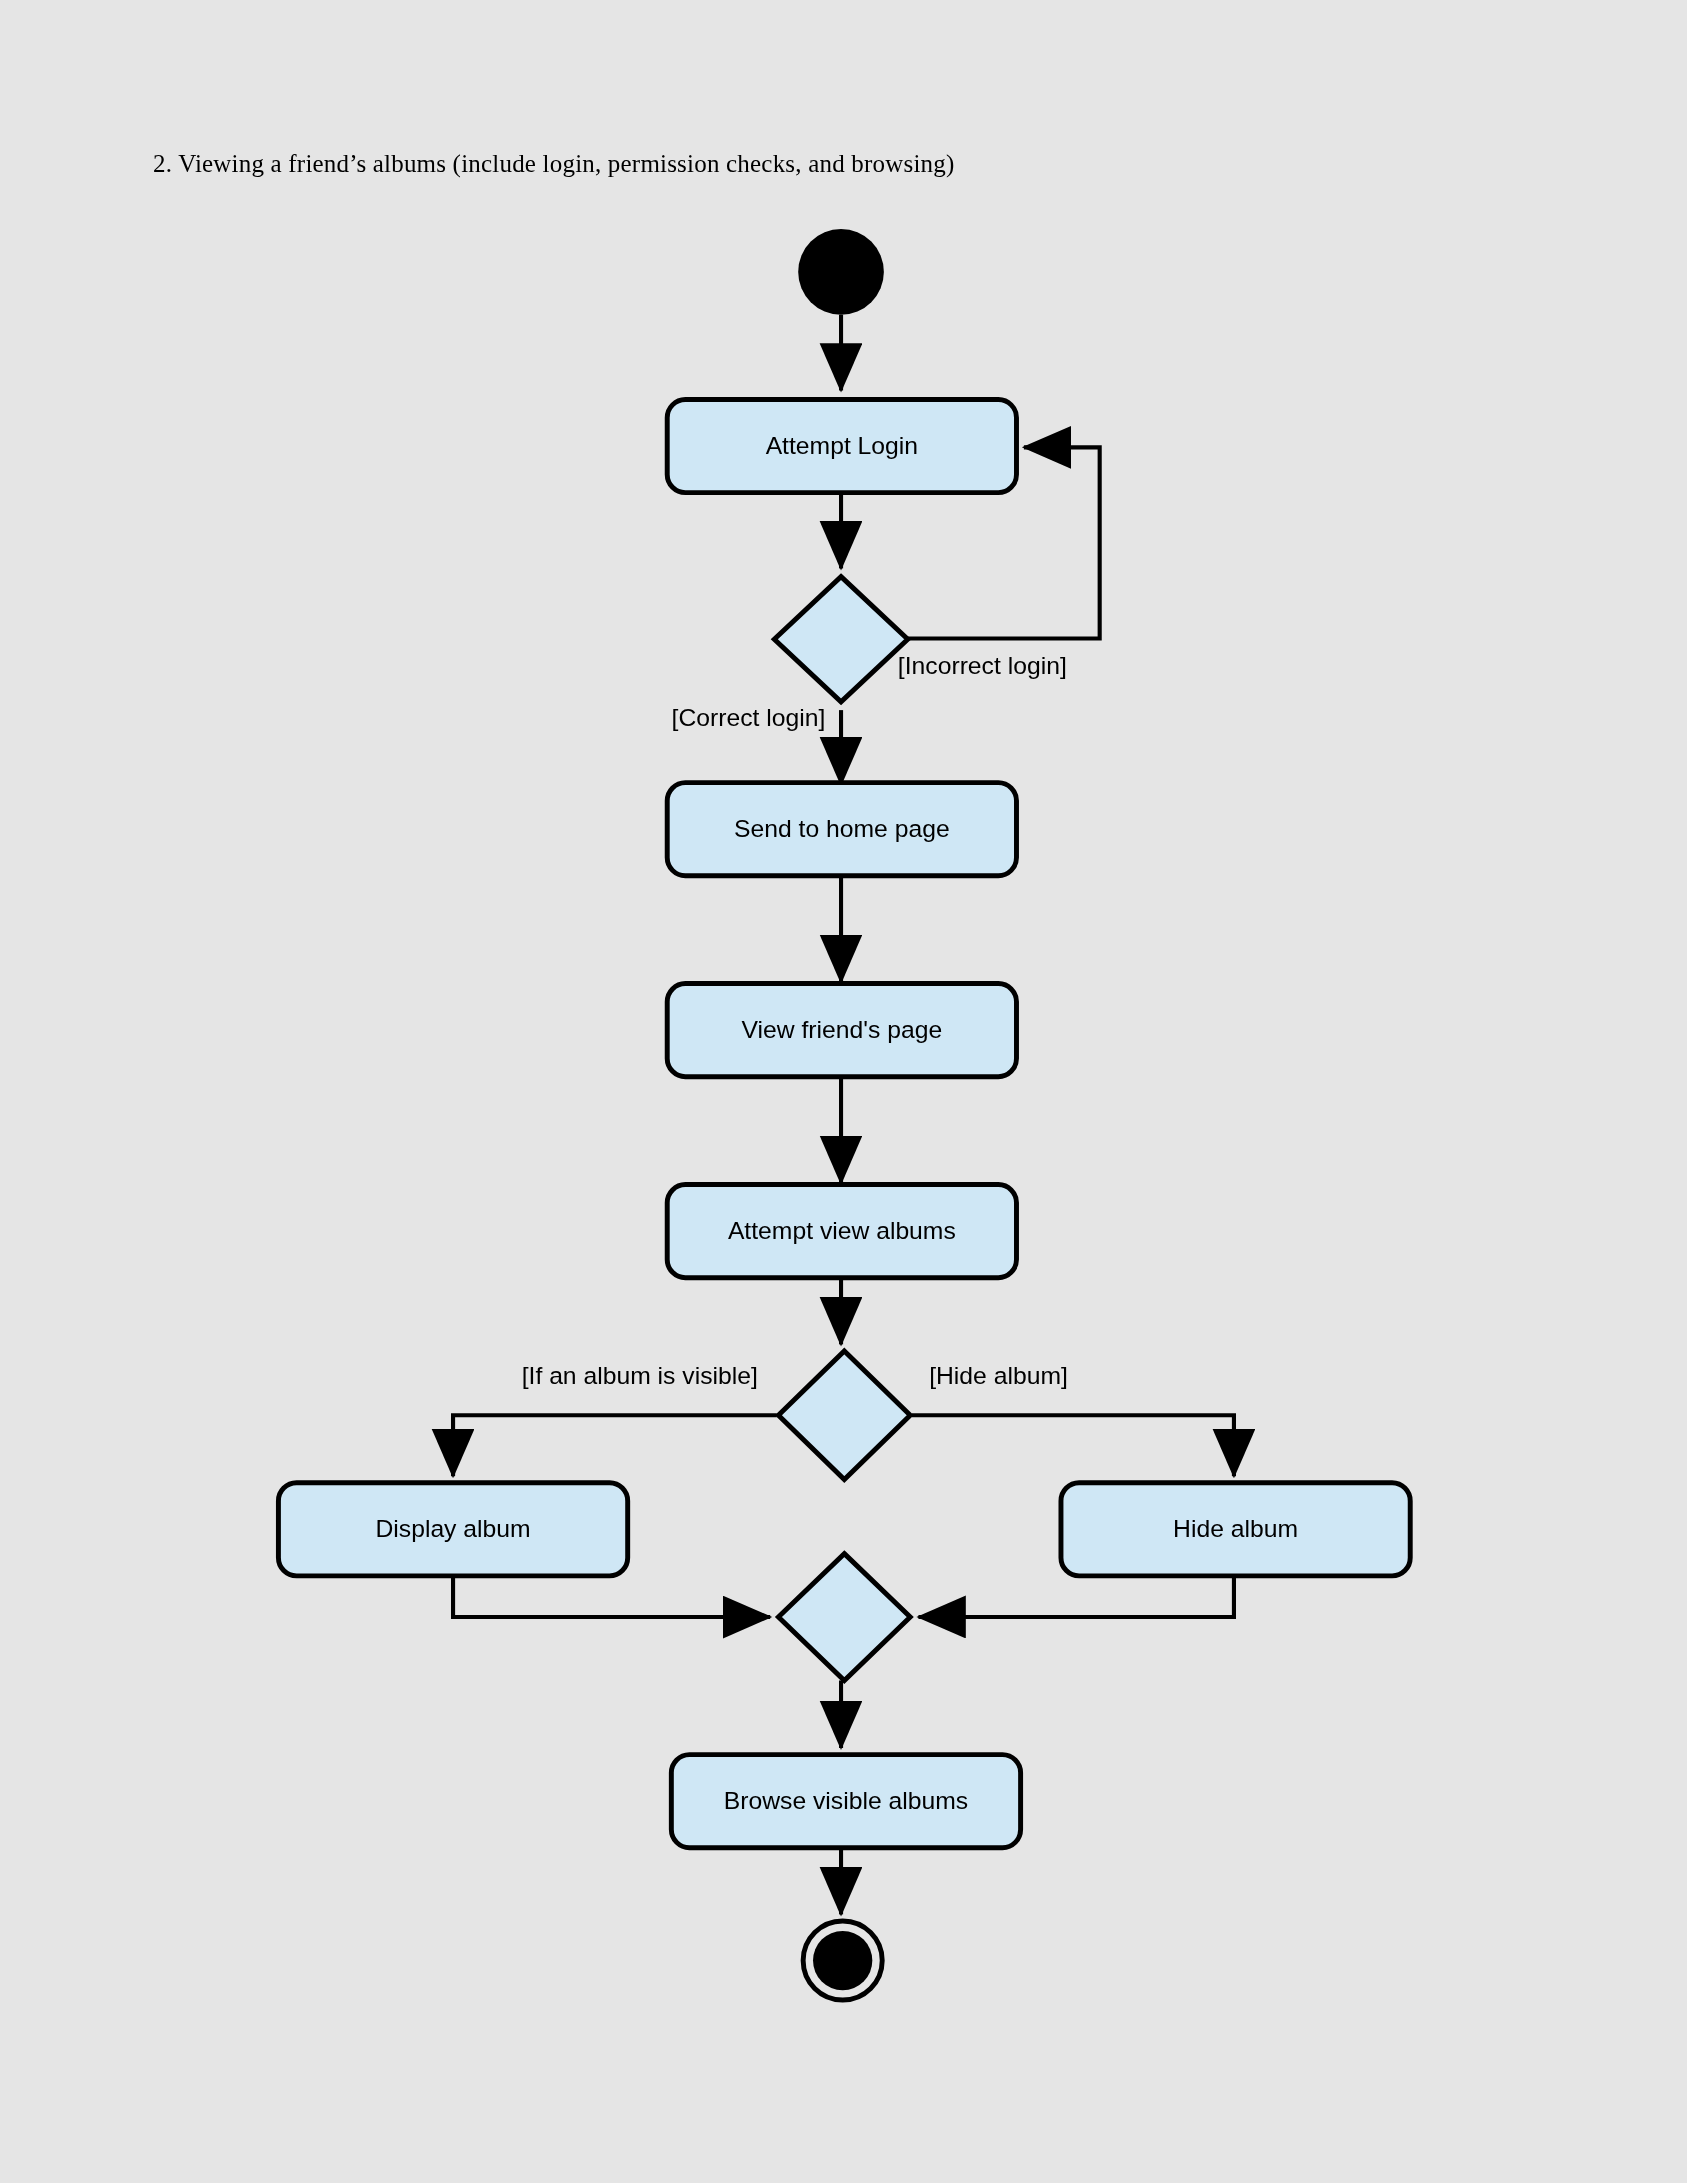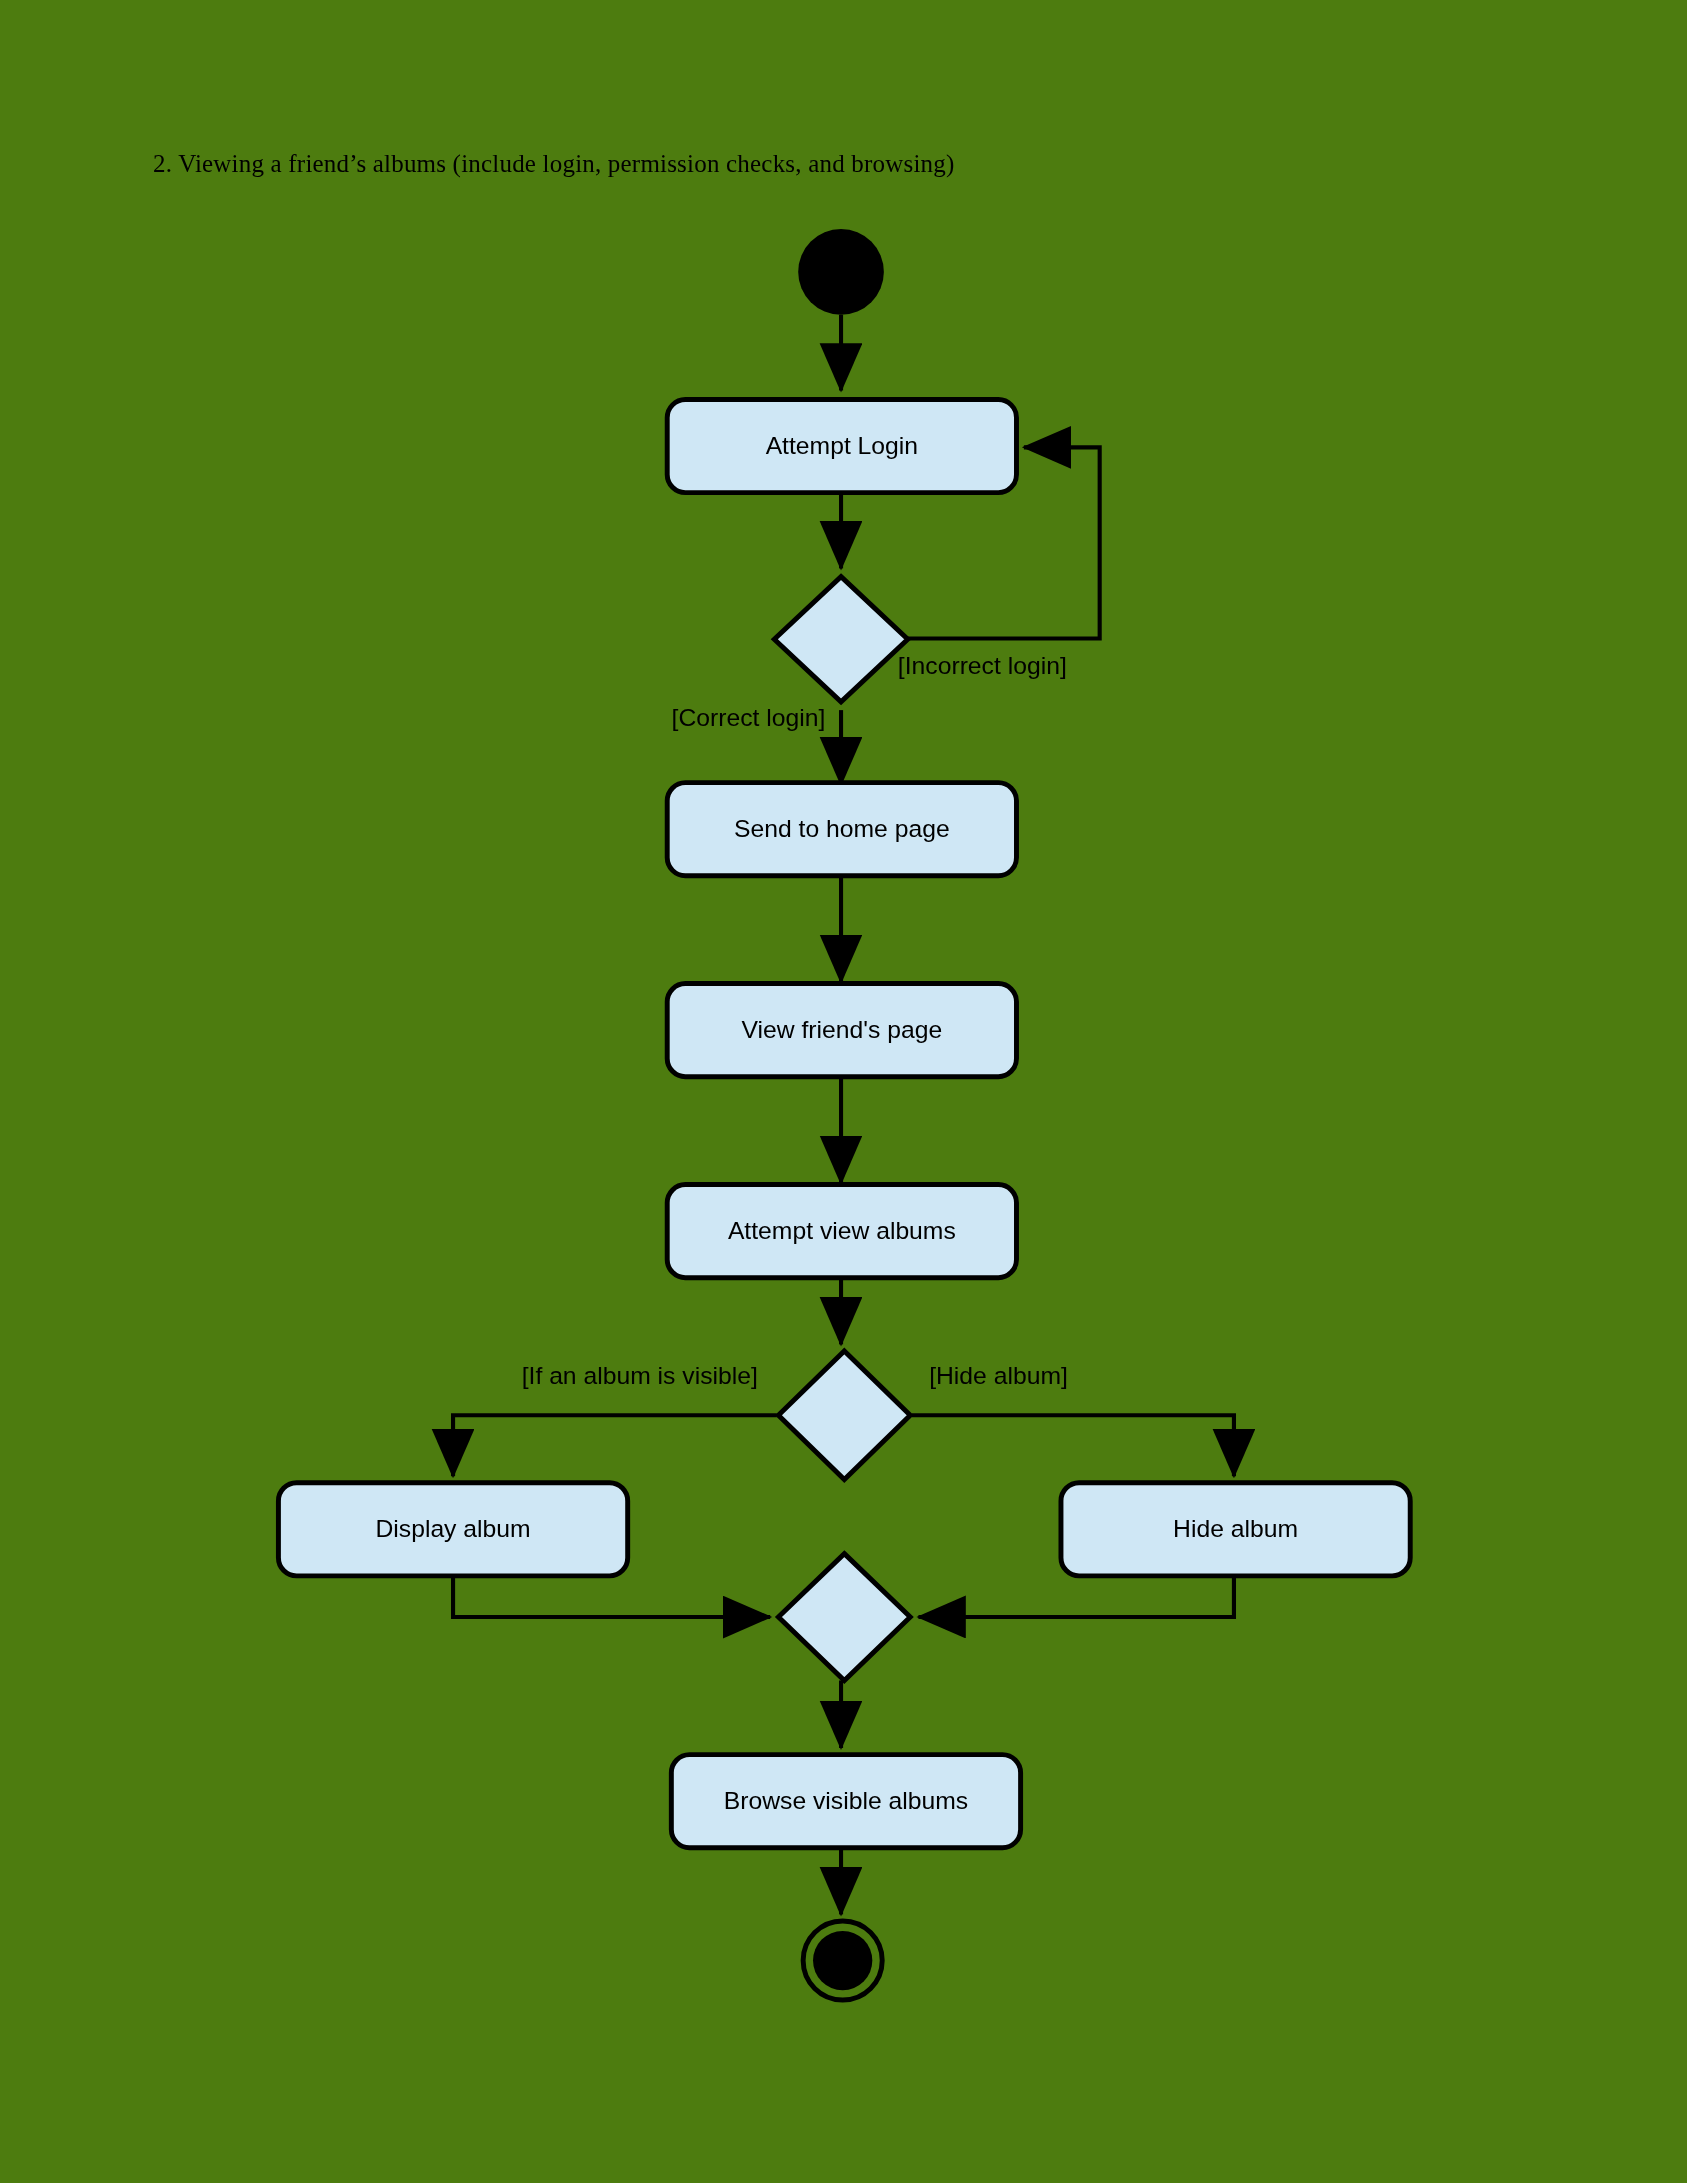--- a/index.html
+++ b/index.html
@@ -12,21 +12,21 @@
     width: 1687px;
     height: 2183px;
     font-family: "Liberation Sans", sans-serif;
     position: relative;
     overflow: hidden;
   }
   #page {
     position: relative;
     width: 1687px;
     height: 2183px;
-    background: #4d7c0f;
+    background: #e5e5e5;
   }
   #caption {
     position: absolute;
     left: 153px;
     top: 150px;
     font-family: "Liberation Serif", serif;
     font-size: 25px;
     color: #000000;
     letter-spacing: 0.2px;
     white-space: nowrap;

